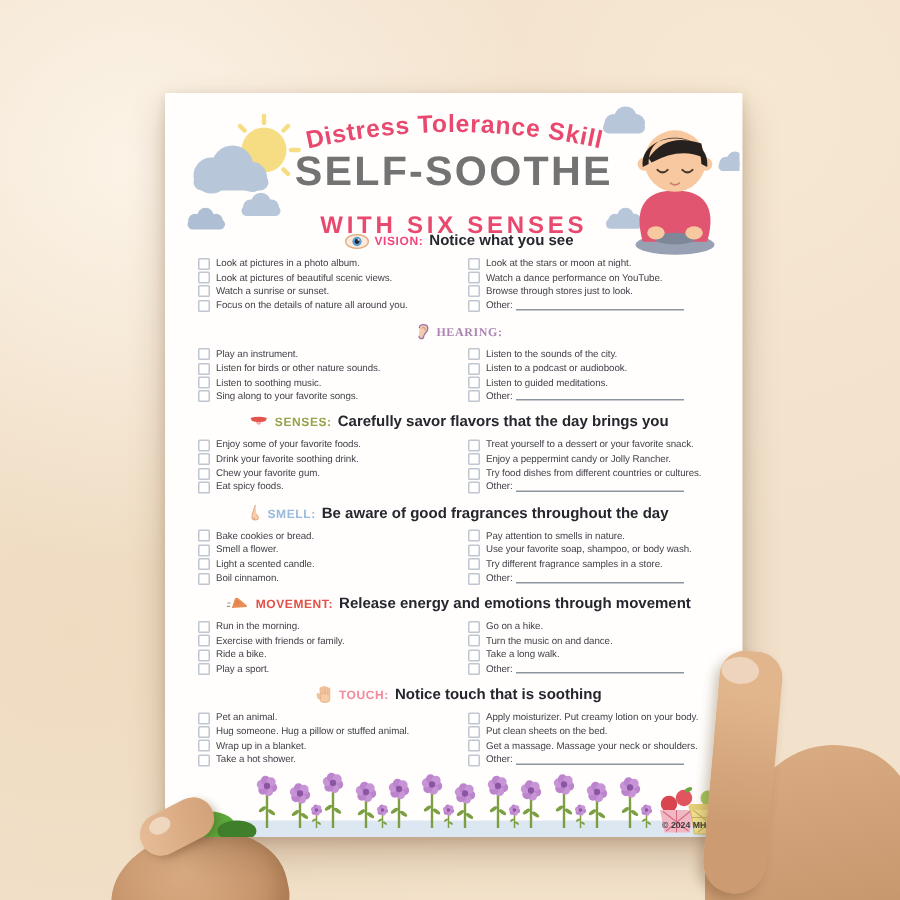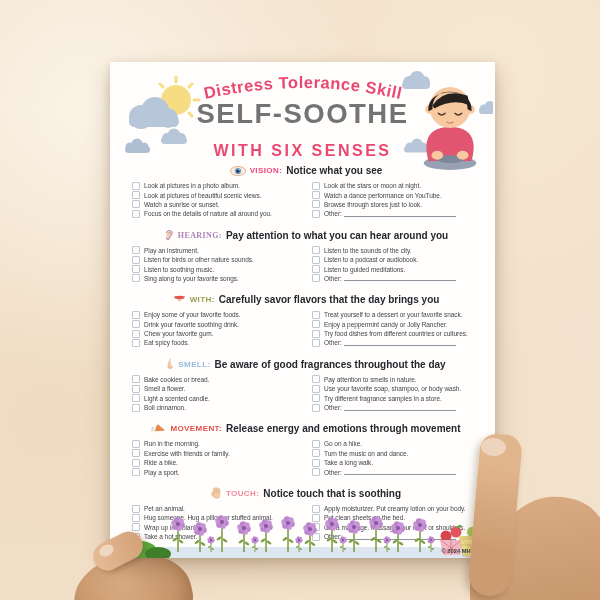--- a/index.html
+++ b/index.html
@@ -21,21 +21,21 @@
   .deco{position:absolute;}
   .deco-sunclouds{left:4px;top:14px;width:100px;height:85px;}
   .deco-rightclouds{right:2px;top:8px;width:95px;height:85px;}
   .deco-boy{right:4px;top:14px;width:82px;height:96px;}
   .header{position:relative;padding-top:8px;text-align:center;}
   .arc-svg{display:block;margin:0 auto;width:250px;height:36px;}
   .arc-svg text{font-family:"Liberation Sans","DejaVu Sans",sans-serif;font-size:16.5px;font-weight:bold;fill:#e9486f;letter-spacing:.5px;}
   .title{font-size:27.5px;font-weight:800;color:#737373;letter-spacing:1.5px;line-height:1;margin-top:-6px;}
   .subtitle{font-size:16px;font-weight:800;color:#e9486f;letter-spacing:2.5px;margin-top:14px;}
   .sections{position:absolute;left:22px;top:92px;width:348px;}
-  .section{margin-bottom:6px;margin-top:10px;}
+  .section{margin-bottom:6px;}
   .sec-header{display:flex;justify-content:center;align-items:center;gap:4px;height:13px;margin-bottom:4px;}
   .sec-header .icon{display:inline-flex;align-items:center;}
   .sec-header .icon svg{display:block;height:12px;}
   .sec-label{font-size:8px;font-weight:800;letter-spacing:.4px;}
   .sec-desc{font-size:10px;font-weight:800;color:#26262e;}
   .cols{display:grid;grid-template-columns:180px 1fr;}
   .item{display:flex;align-items:center;height:9.4px;cursor:default;}
   .cb{width:6px;height:6px;border:1px solid #bfc6cf;border-radius:1px;background:#fff;margin-right:4px;flex:none;}
   .itxt{font-size:6.5px;color:#43434b;white-space:nowrap;letter-spacing:-0.05px;}
   .fill-line{flex:1;max-width:112px;height:5px;border-bottom:1px solid #8d949d;margin-left:2px;}
@@ -205,21 +205,20 @@
         </div>
         <div class="section">
           <div class="sec-header">
             <span class="icon">
               <svg viewBox="0 0 10 12" width="10" height="12">
                 <path d="M2.6,3.4 C2.8,0.9 8,0.6 8.2,3.8 C8.4,6.4 5.6,7 5.4,9.4 C5.2,11.3 2.2,11.1 2.4,9.2" fill="#f3cdb0" stroke="#9b74ab" stroke-width="0.9" stroke-linecap="round"></path>
                 <path d="M4.4,3.8 C5.6,2.8 6.8,3.6 6.4,5" fill="none" stroke="#c79a77" stroke-width="0.7" stroke-linecap="round"></path>
               </svg>
             </span>
             <span class="sec-label" style="color: rgb(172, 132, 180); font-family: Liberation Serif, serif;">HEARING:</span>
-            <span class="sec-desc">Pay attention to what you can hear around you</span>
           </div>
           <div class="cols">
             <div class="col">
               <div class="item">
                 <span class="cb"></span>
                 <span class="itxt">Play an instrument.</span>
               </div>
               <div class="item">
                 <span class="cb"></span>
                 <span class="itxt">Listen for birds or other nature sounds.</span>
@@ -255,21 +254,21 @@
           </div>
         </div>
         <div class="section">
           <div class="sec-header">
             <span class="icon">
               <svg viewBox="0 0 13 10" width="13" height="10">
                 <path d="M1,1.6 Q6.5,0 12,1.6 L11,3.6 Q6.5,5.2 2,3.6 Z" fill="#e2554d"></path>
                 <path d="M4.2,3.9 Q6.5,8.6 8.8,3.9 Q6.5,5.1 4.2,3.9 Z" fill="#f2aaa1"></path>
               </svg>
             </span>
-            <span class="sec-label" style="color: rgb(151, 162, 77);">WITH:</span>
+            <span class="sec-label" style="color: rgb(151, 162, 77);">SENSES:</span>
             <span class="sec-desc">Carefully savor flavors that the day brings you</span>
           </div>
           <div class="cols">
             <div class="col">
               <div class="item">
                 <span class="cb"></span>
                 <span class="itxt">Enjoy some of your favorite foods.</span>
               </div>
               <div class="item">
                 <span class="cb"></span>

